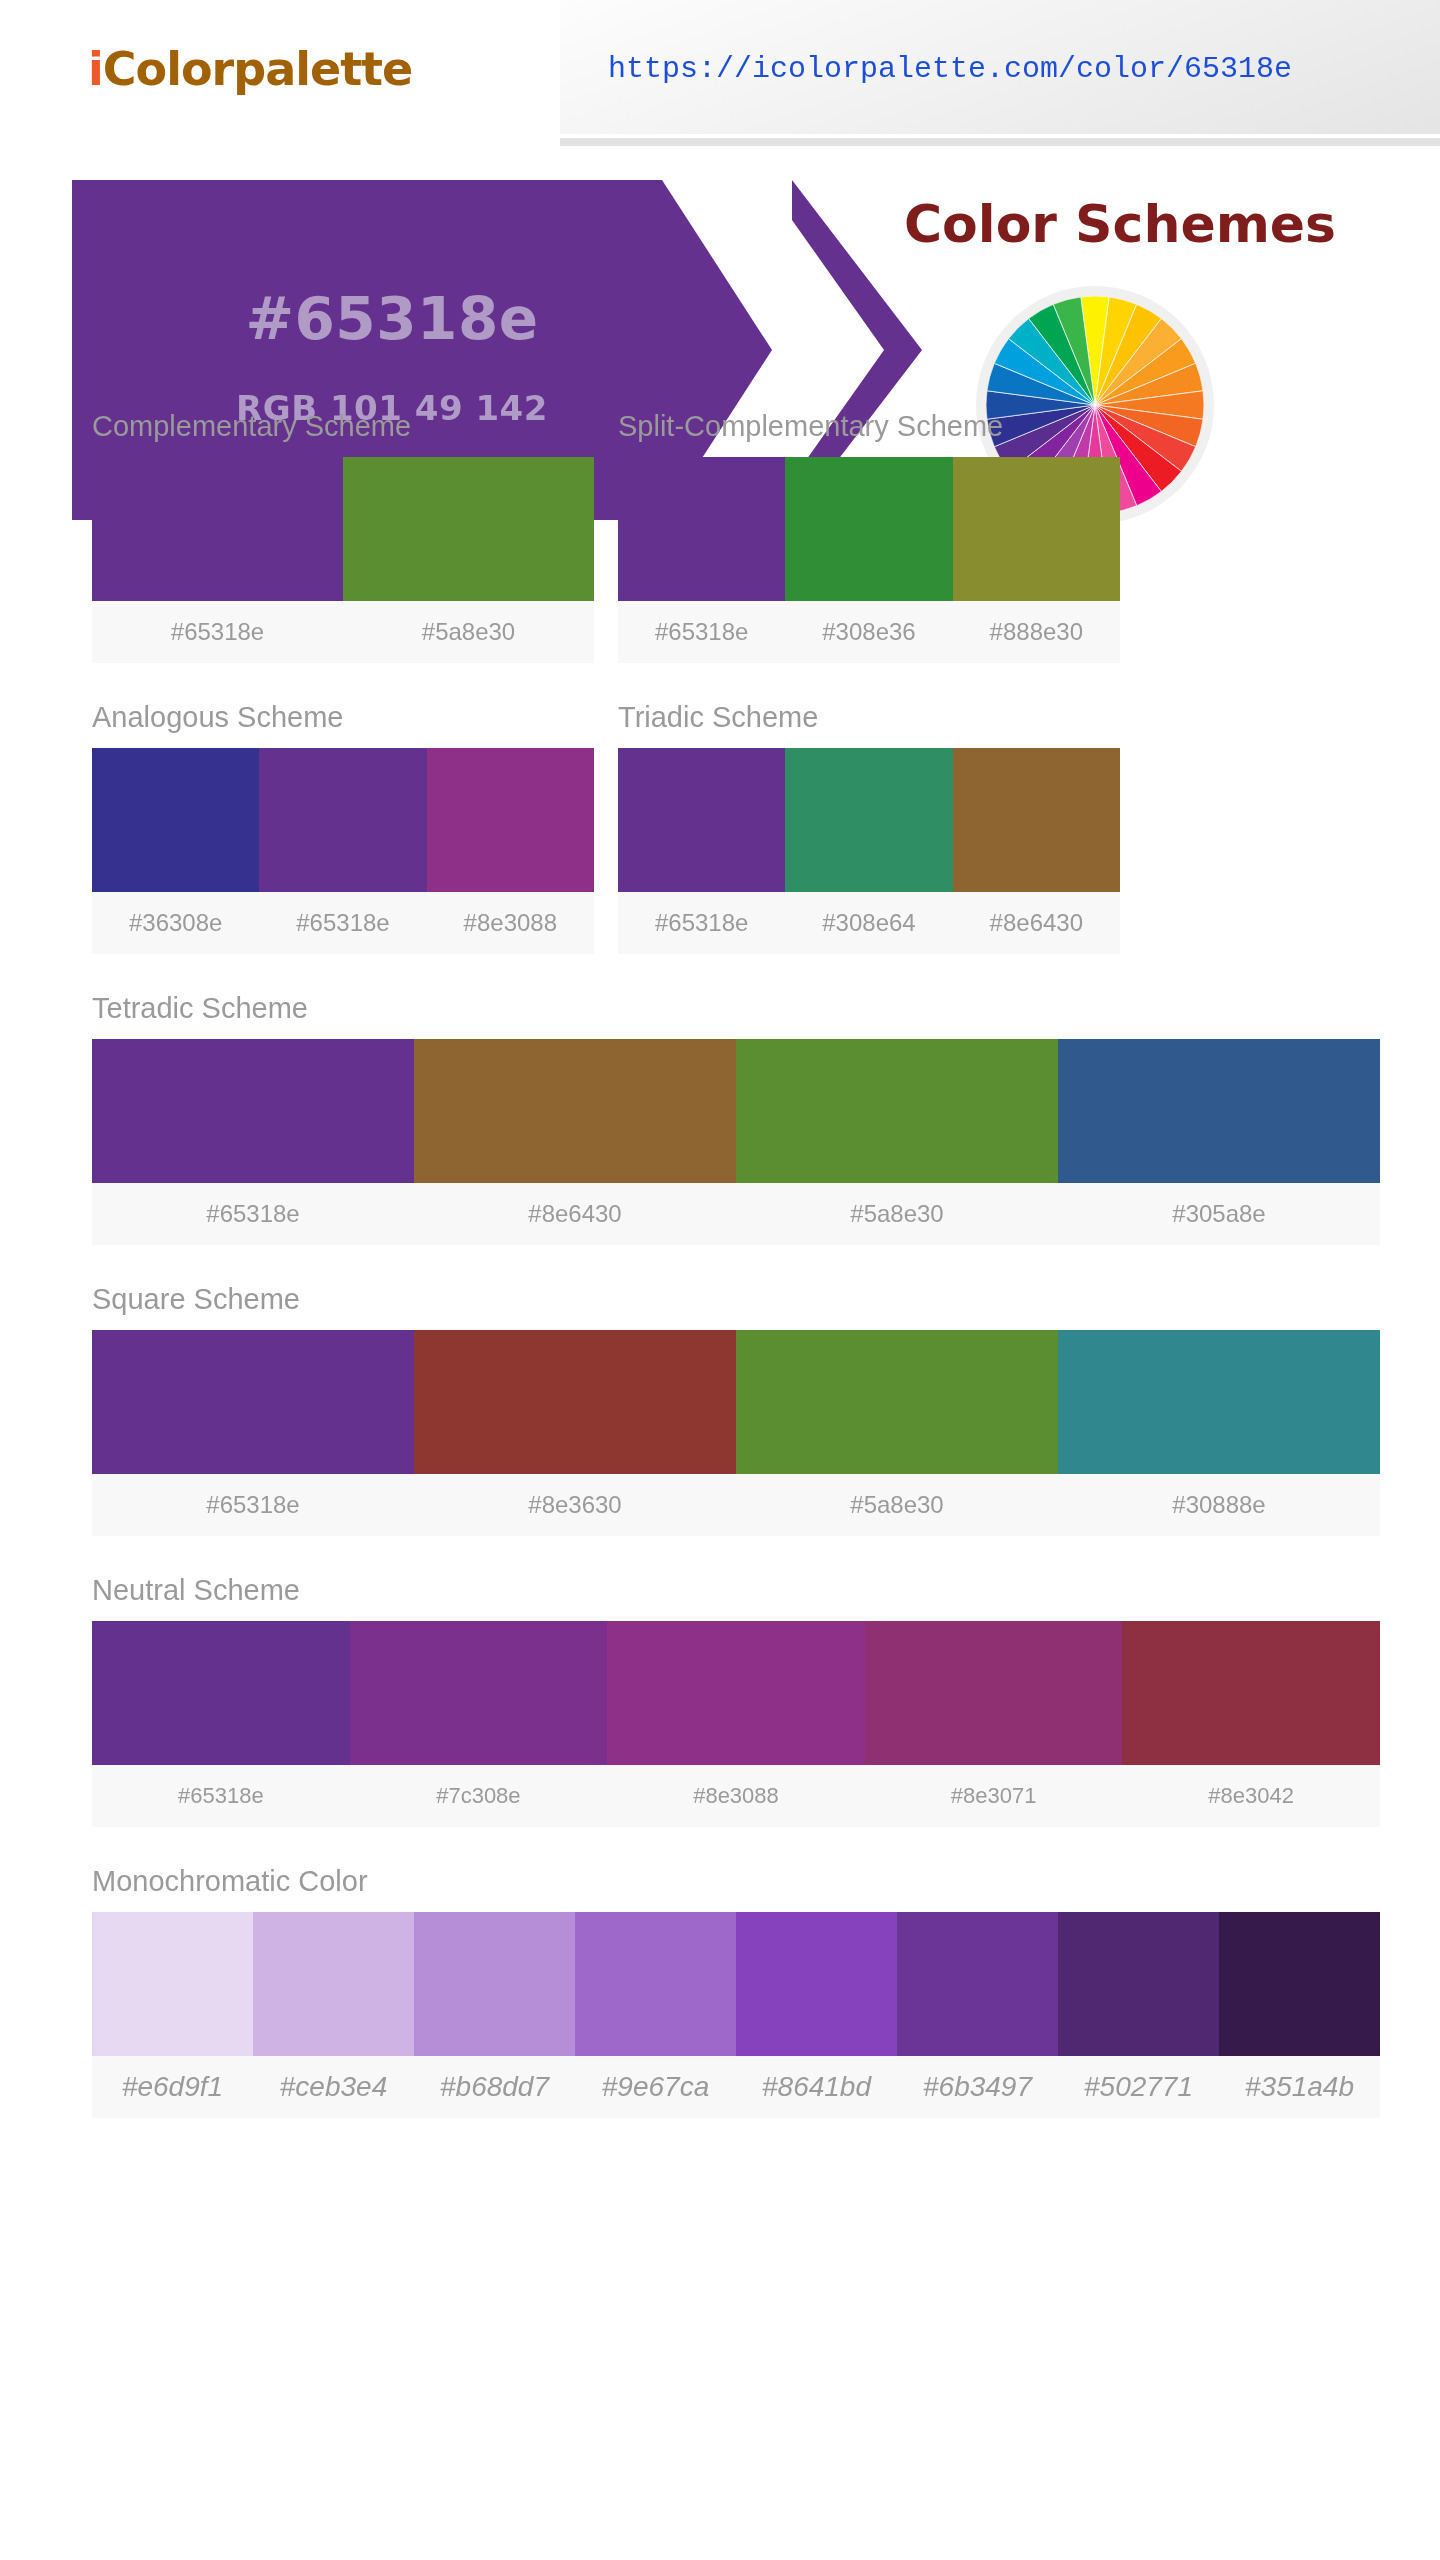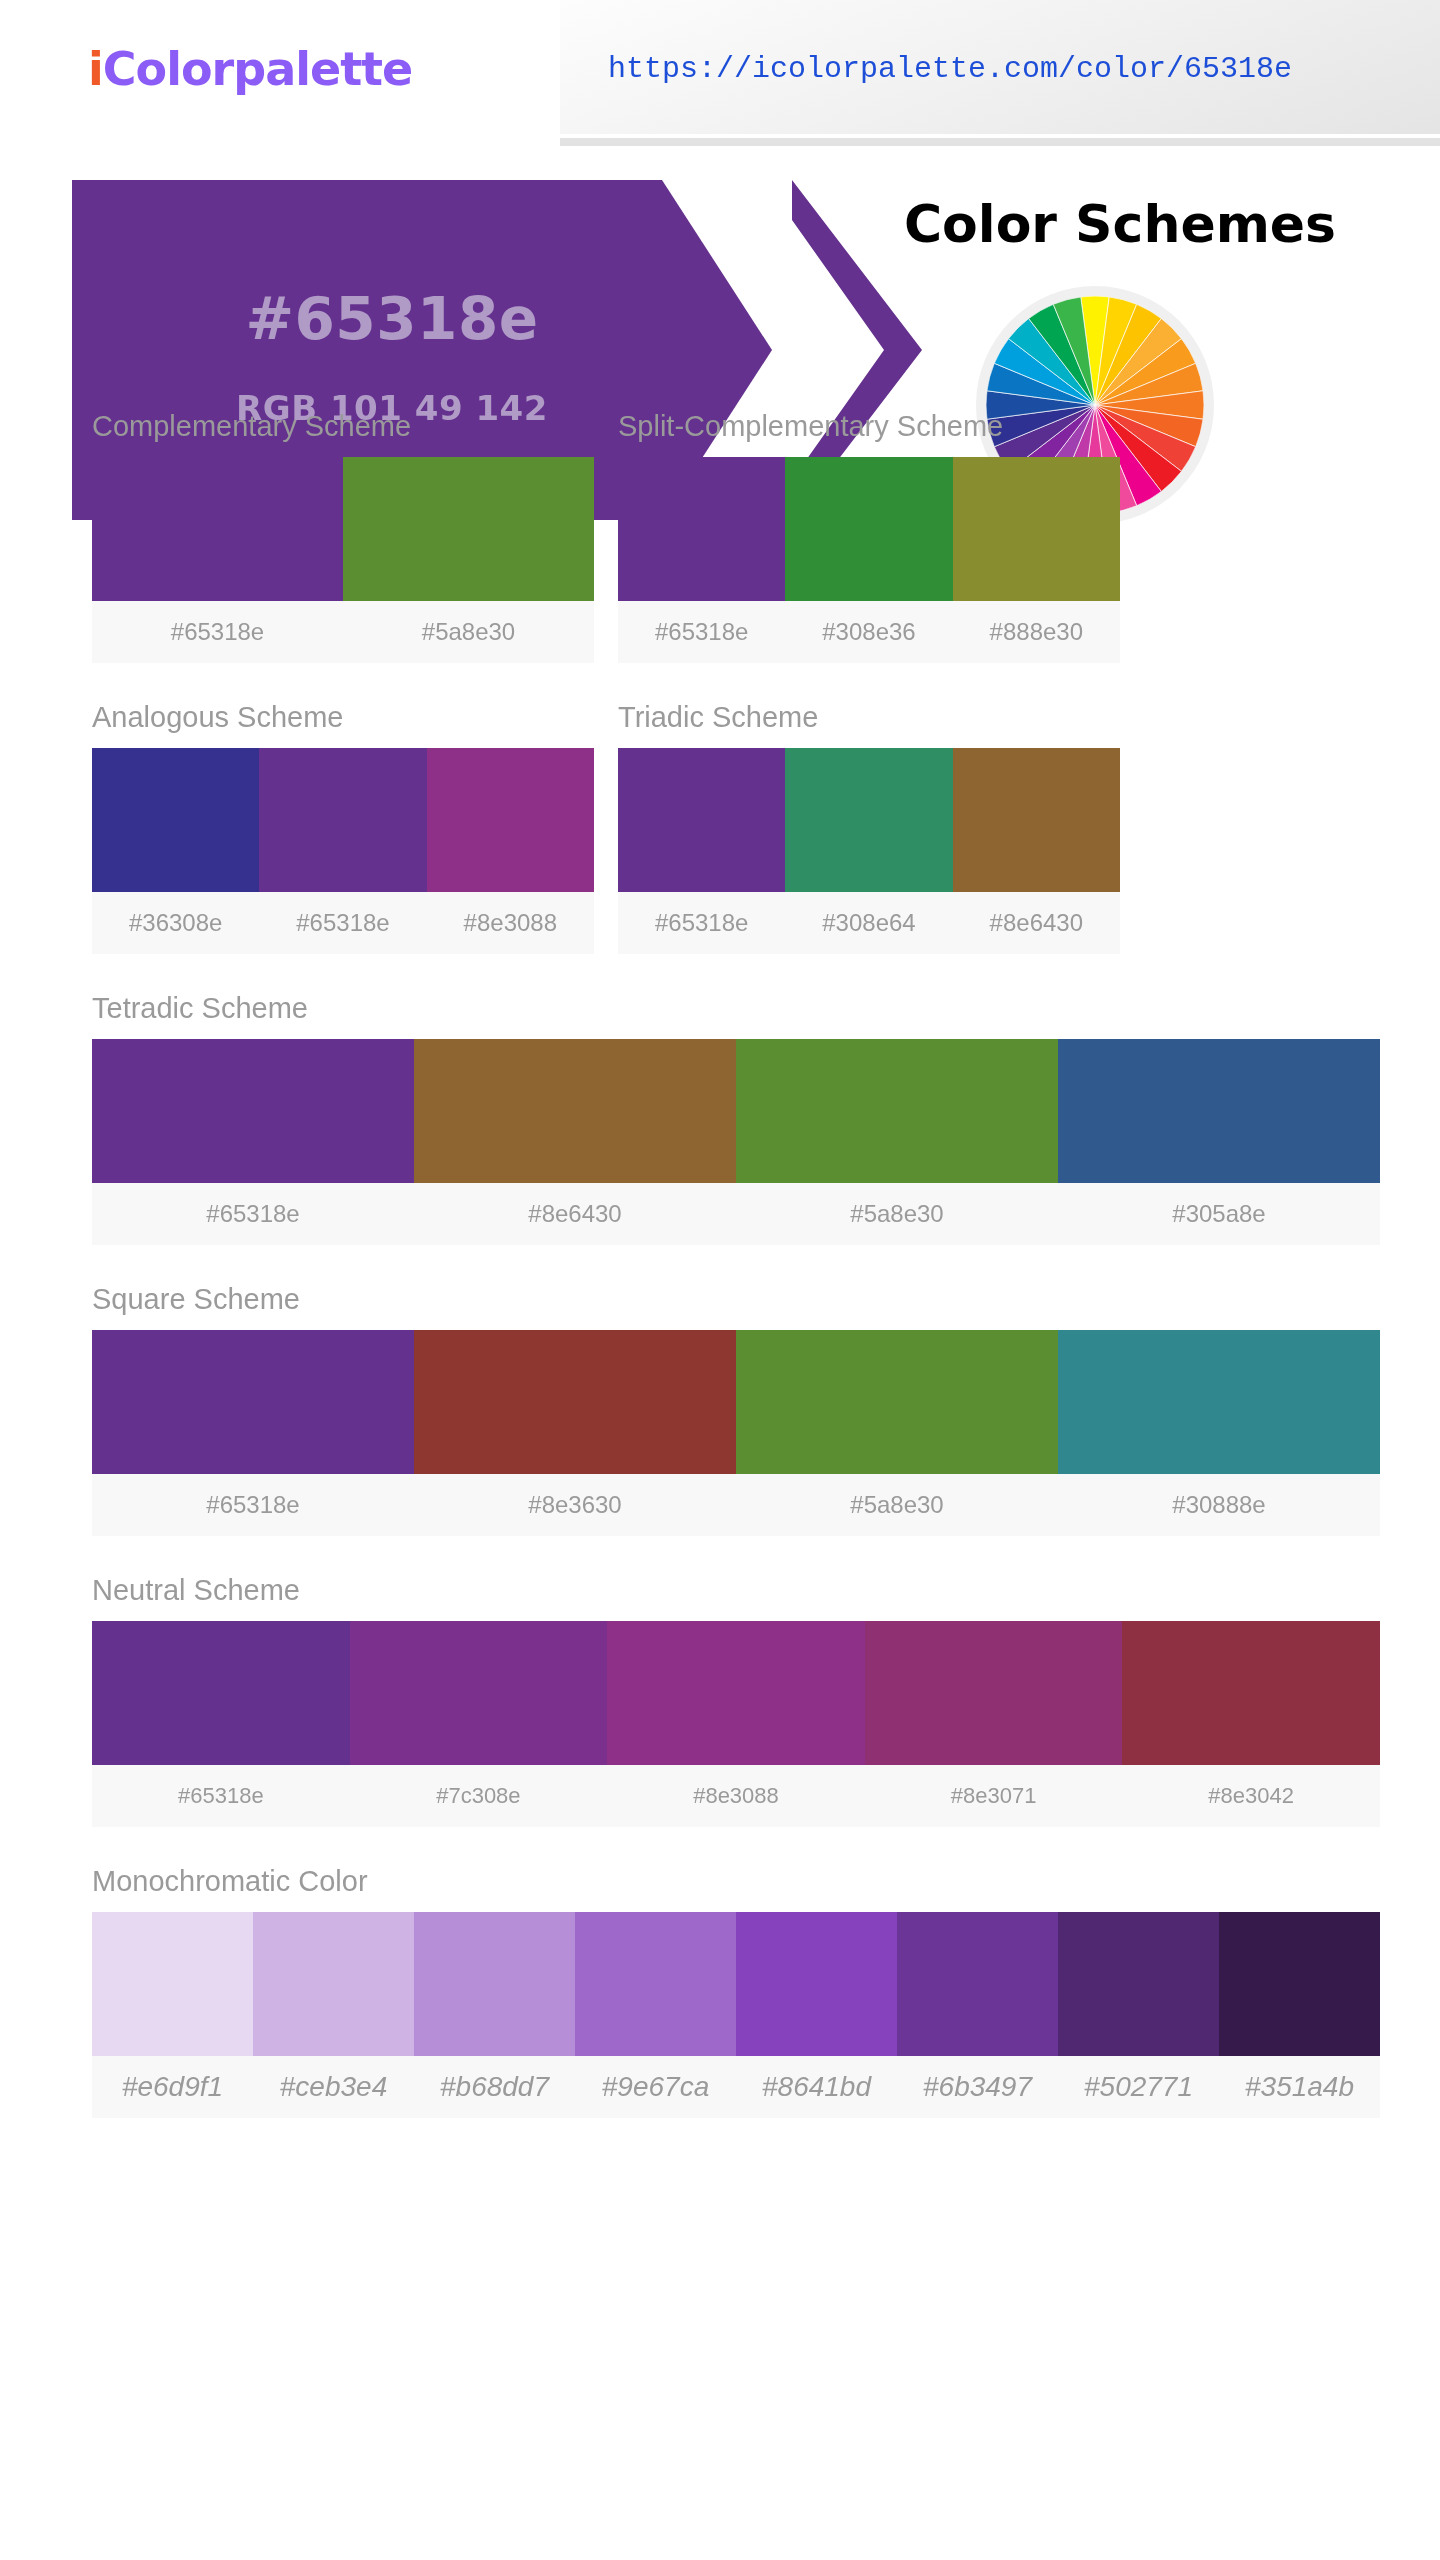--- a/index.html
+++ b/index.html
@@ -46,21 +46,21 @@
     position: absolute;
     left: 88px;
     top: 42px;
     font-size: 46px;
     font-weight: bold;
     letter-spacing: -1px;
     white-space: nowrap;
     font-family: "DejaVu Sans", sans-serif;
   }
   .logo-i { color: #f05a28; }
-  .logo-rest { color: #8b5cf6; }
+  .logo-rest { color: #a16207; }
   .header-url {
     position: absolute;
     left: 608px;
     top: 52px;
     font-size: 30px;
     color: #1d4ed8;
     font-family: Liberation Mono, monospace;
     letter-spacing: 0px;
     white-space: nowrap;
   }
@@ -122,21 +122,21 @@
   }
   .schemes-title {
     position: absolute;
     left: 880px;
     top: 14px;
     width: 480px;
     text-align: center;
     font-family: "DejaVu Sans", sans-serif;
     font-size: 52px;
     font-weight: bold;
-    color: #000000;
+    color: #7f1d1d;
     letter-spacing: 0px;
   }
   .wheel {
     position: absolute;
     left: 976px;
     top: 106px;
     width: 238px;
     height: 238px;
     border-radius: 50%;
     background: #f0f0f0;

